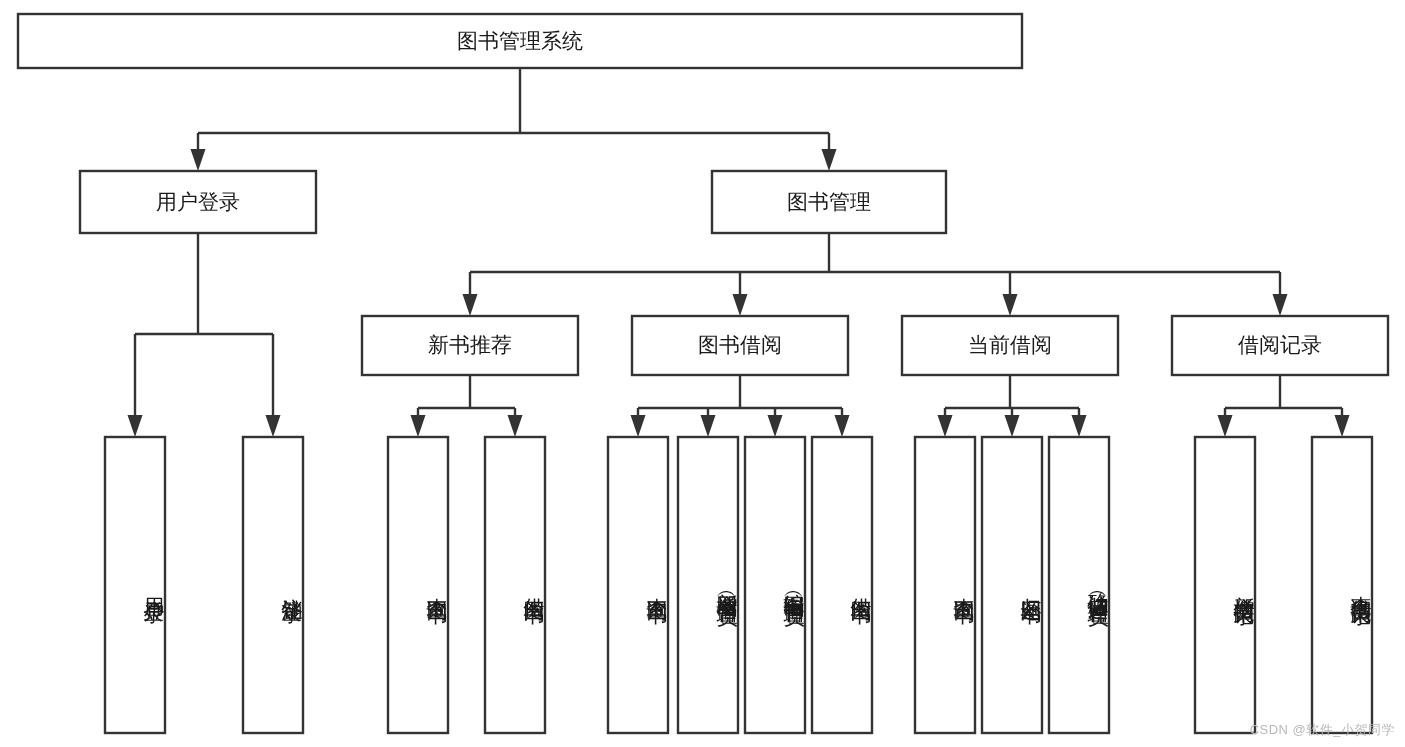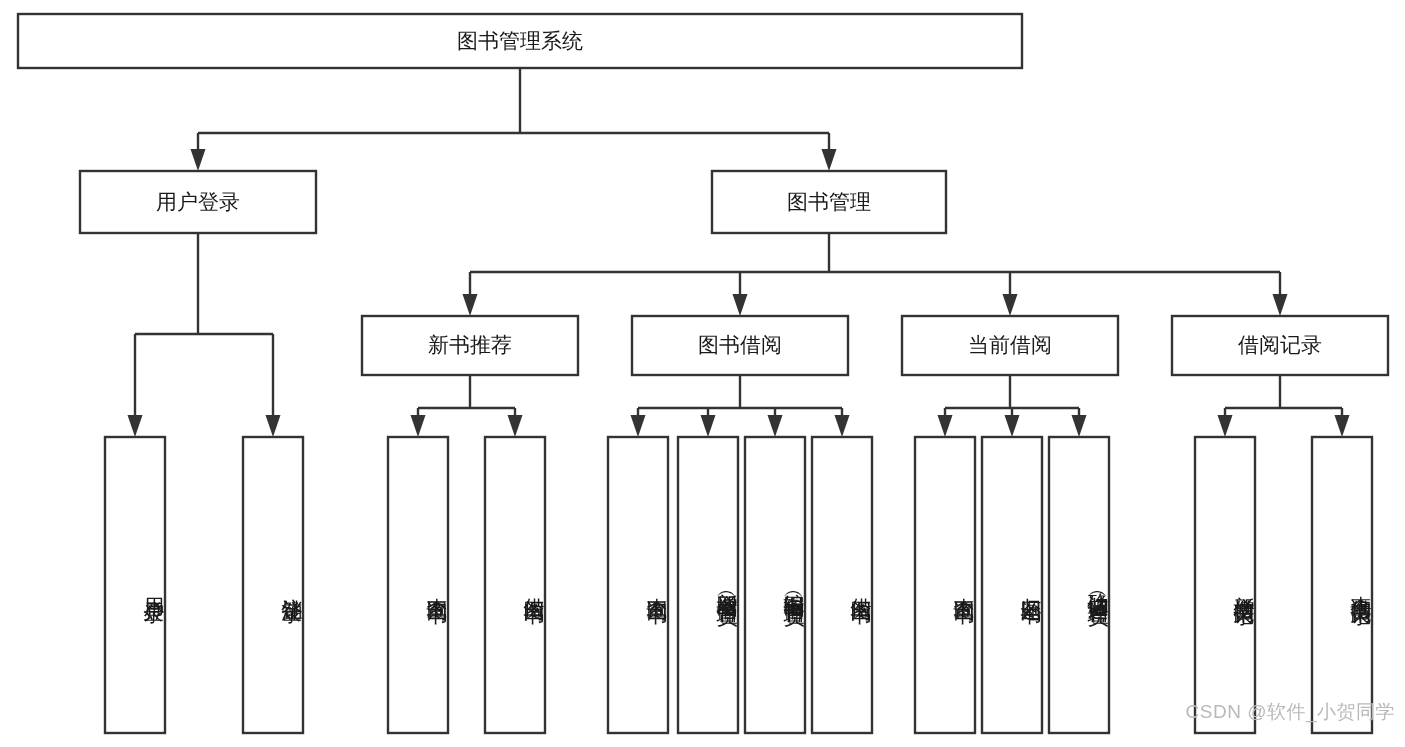--- a/index.html
+++ b/index.html
@@ -60,23 +60,23 @@
     letter-spacing: 2px;
     display: flex;
     align-items: flex-start;
     justify-content: center;
     white-space: normal;
     pointer-events: none;
   }
   .watermark {
     position: absolute;
     right: 10px;
-    bottom: 22px;
+    bottom: 8px;
     font-family: "Liberation Sans", "DejaVu Sans", sans-serif;
-    font-size: 19px;
+    font-size: 13px;
     color: #b9b9b9;
     white-space: nowrap;
     letter-spacing: 0.5px;
   }
 </style>
 </head>
 <body>
 
 <div id="diagram-root">
   <svg class="tree-canvas" viewBox="0 0 1405 747">

